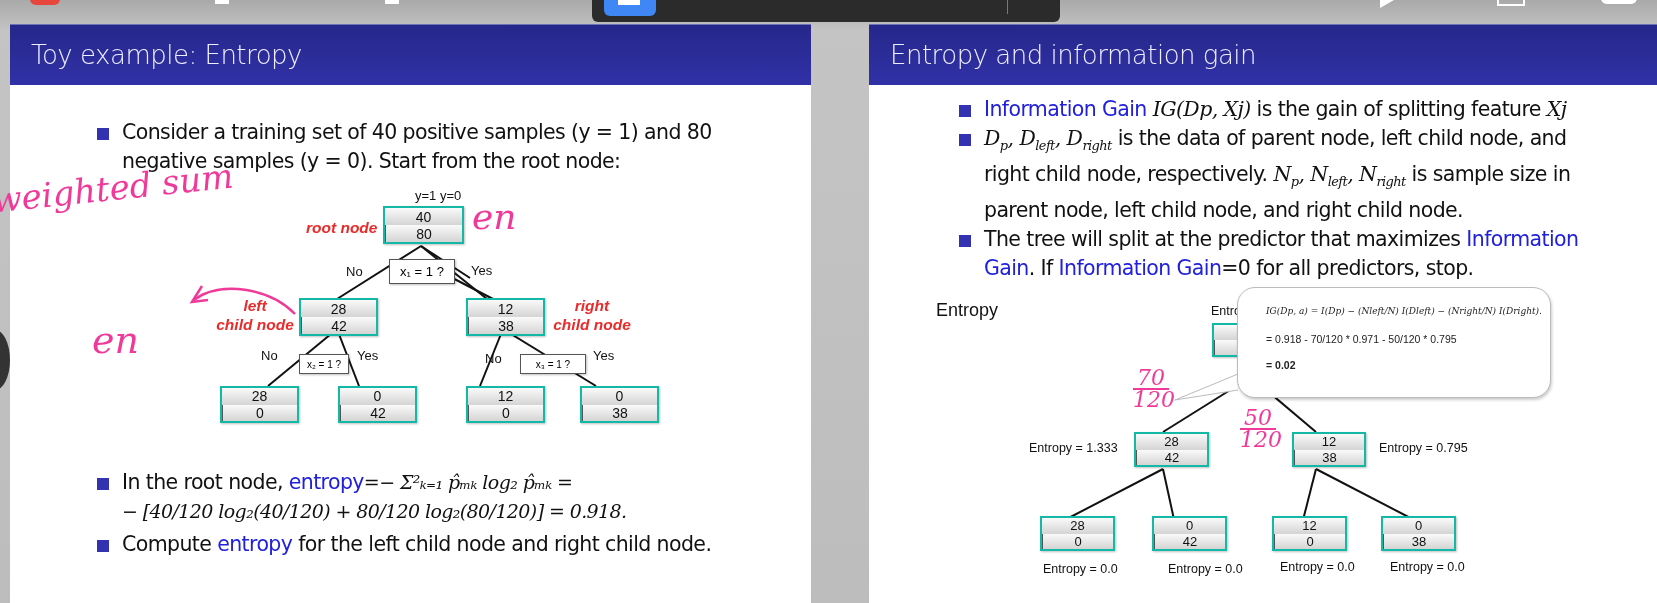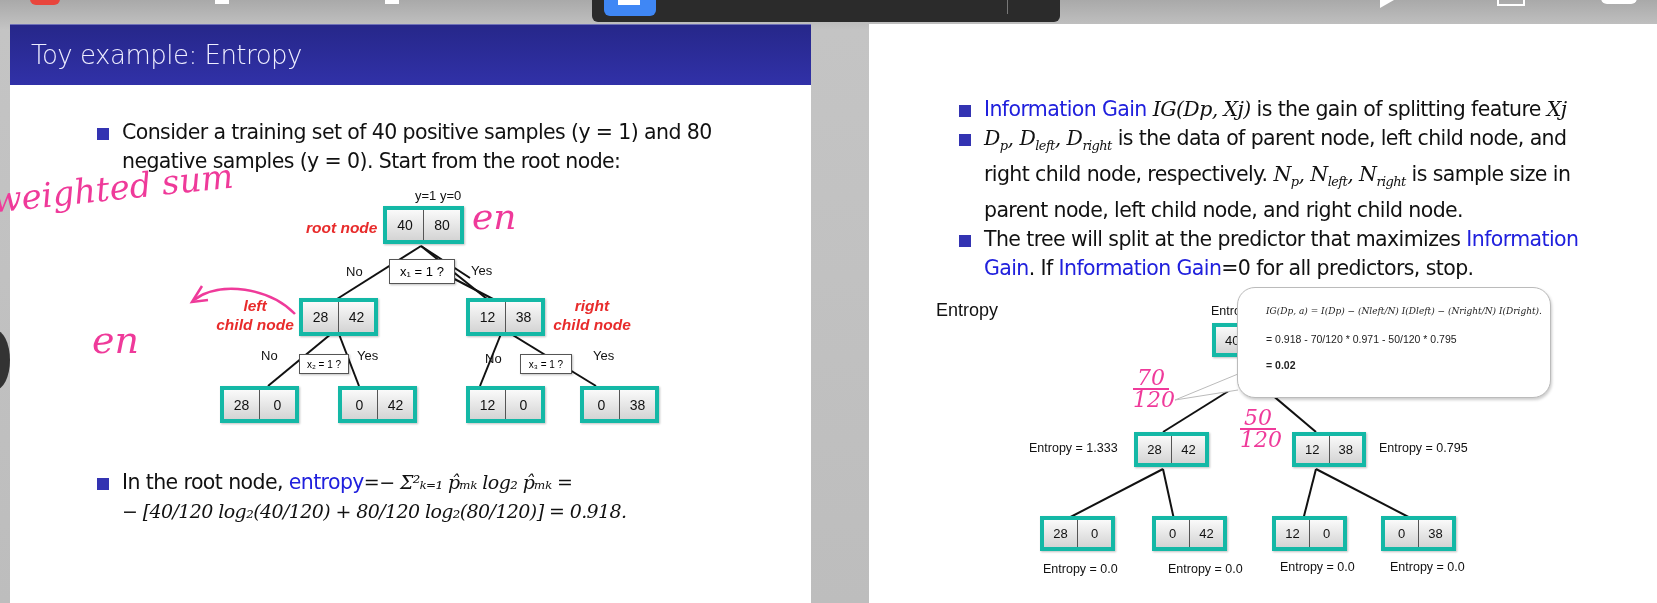--- a/index.html
+++ b/index.html
@@ -22,21 +22,21 @@
   .slide-header { height: 61px; background: linear-gradient(#26278a, #3131a8); border-top: 1px solid #6f71b8; color: #eef; font-family: "DejaVu Sans", sans-serif; font-size: 26px; padding: 15px 4px 0 21px; letter-spacing: -0.5px; font-weight: 300; }
   .bullets { position: absolute; list-style: none; font-family: "DejaVu Sans", sans-serif; font-size: 20.5px; color: #111; letter-spacing: -0.6px; }
   .bullets li { position: relative; padding-left: 25px; line-height: 29px; }
   .bullets li::before { content: ""; position: absolute; left: 0; top: 10px; width: 12px; height: 12px; background: #3333b2; }
   .blue { color: #2020dd; }
   .ital { font-family: "DejaVu Serif", serif; font-style: italic; }
   sub, sup { font-size: 13px; }
 
   .handwriting { position: absolute; color: #ef3a9a; font-family: "DejaVu Serif", serif; font-style: italic; font-weight: 300; }
 
-  .node { position: absolute; display: flex; border: 4px solid #14b8a6; box-shadow: 1px 1px 2px rgba(0,0,0,0.25); }
+  .node { position: absolute; display: flex; border: 2px solid #14b8a6; box-shadow: 1px 1px 2px rgba(0,0,0,0.25); flex-direction: column; }
   .cell { background: linear-gradient(#fafafa, #d4d4d4); display: flex; align-items: center; justify-content: center; font-family: "Liberation Sans", sans-serif; color: #111; }
   .cell + .cell { border-left: 1px solid #555; }
   .qbox { position: absolute; background: #fff; border: 1px solid #555; font-family: "Liberation Sans", sans-serif; display: flex; align-items: center; justify-content: center; box-shadow: 1px 1px 2px rgba(0,0,0,0.25); }
   .lbl { position: absolute; font-family: "Liberation Sans", sans-serif; color: #111; white-space: nowrap; }
   .redlbl { position: absolute; font-family: "Liberation Sans", sans-serif; color: #e82b2b; font-weight: bold; font-style: italic; font-size: 15.5px; text-align: center; line-height: 19px; }
   svg.lines { position: absolute; left: 0; top: 0; }
 
   .bubble { position: absolute; left: 1237px; top: 287px; width: 314px; height: 111px; background: #fff; border: 1px solid #bbb; border-radius: 18px; box-shadow: 1px 2px 3px rgba(0,0,0,0.2); font-family: "Liberation Sans", sans-serif; }
   .bubble-row { position: absolute; left: 28px; white-space: nowrap; color: #222; }
   .left-disc { position: absolute; left: -20px; top: 330px; width: 30px; height: 60px; border-radius: 50%; background: #333; }
@@ -107,21 +107,21 @@
     <div class="cell" style="flex:1; font-size:14px;">38</div>
   </div>
   <div class="redlbl" style="left:536px; top:272px; width:92px;">
     <span>right</span><br>
     <span>child node</span>
   </div>
 
   <div class="qbox" style="left:289px; top:330px; width:50px; height:20px; font-size:10px;">x₂ = 1 ?</div>
   <div class="lbl" style="left:251px; top:324px; font-size:13px;">No</div>
   <div class="lbl" style="left:347px; top:324px; font-size:13px;">Yes</div>
-  <div class="qbox" style="left:510px; top:330px; width:52px; height:20px; font-size:10px;">x₃ = 1 ?</div>
+  <div class="qbox" style="left:510px; top:330px; width:66px; height:20px; font-size:10px;">x₃ = 1 ?</div>
   <div class="lbl" style="left:475px; top:327px; font-size:13px;">No</div>
   <div class="lbl" style="left:583px; top:324px; font-size:13px;">Yes</div>
 
   <div class="node" style="left:210px; top:362px; width:79px; height:37px;">
     <div class="cell" style="flex:1; font-size:14px;">28</div>
     <div class="cell" style="flex:1; font-size:14px;">0</div>
   </div>
   <div class="node" style="left:328px; top:362px; width:79px; height:37px;">
     <div class="cell" style="flex:1; font-size:14px;">0</div>
     <div class="cell" style="flex:1; font-size:14px;">42</div>
@@ -132,33 +132,37 @@
   </div>
   <div class="node" style="left:570px; top:362px; width:79px; height:37px;">
     <div class="cell" style="flex:1; font-size:14px;">0</div>
     <div class="cell" style="flex:1; font-size:14px;">38</div>
   </div>
 
   <ul class="bullets" style="left:87px; top:444px; width:700px;">
     <li>
       <span>In the root node, </span><span class="blue">entropy</span><span class="ital" style="font-size:19px">=− Σ²ₖ₌₁ p̂ₘₖ log₂ p̂ₘₖ =</span><br>
       <span class="ital" style="font-size:19px">− [40/120 log₂(40/120) + 80/120 log₂(80/120)] = 0.918.</span>
+    </li>
+    <li style="margin-top:4px;">
+      <span>Compute </span><span class="blue">entropy</span><span> for the left child node and right child node.</span>
     </li>
   </ul>
 </div>
 
 <div class="handwriting" style="left:-8px; top:168px; font-size:34px; transform:rotate(-6deg);">weighted sum</div>
 <div class="handwriting" style="left:472px; top:196px; font-size:36px;">en</div>
 <div class="handwriting" style="left:92px; top:318px; font-size:38px;">en</div>
 <svg style="position:absolute; left:180px; top:278px;" width="120" height="50">
   <path d="M115 36 C90 10, 40 2, 14 22" stroke="#ef3a9a" stroke-width="2.5" fill="none"></path>
   <path d="M22 8 L12 24 L28 22" stroke="#ef3a9a" stroke-width="2.5" fill="none"></path>
 </svg>
 
 <div class="slide slide-right">
+  <div class="slide-header">Entropy and information gain</div>
 
   <ul class="bullets" style="left:90px; top:71px; width:690px;">
     <li>
       <span class="blue">Information Gain</span> <span class="ital">IG(Dp, Xj)</span><span> is the gain of splitting feature </span><span class="ital">Xj</span>
     </li>
     <li>
       <span class="ital">D<sub>p</sub>, D<sub>left</sub>, D<sub>right</sub></span><span> is the data of parent node, left child node, and</span><br>
       <span>right child node, respectively. </span><span class="ital">N<sub>p</sub>, N<sub>left</sub>, N<sub>right</sub></span><span> is sample size in</span><br>
       <span>parent node, left child node, and right child node.</span>
     </li>

